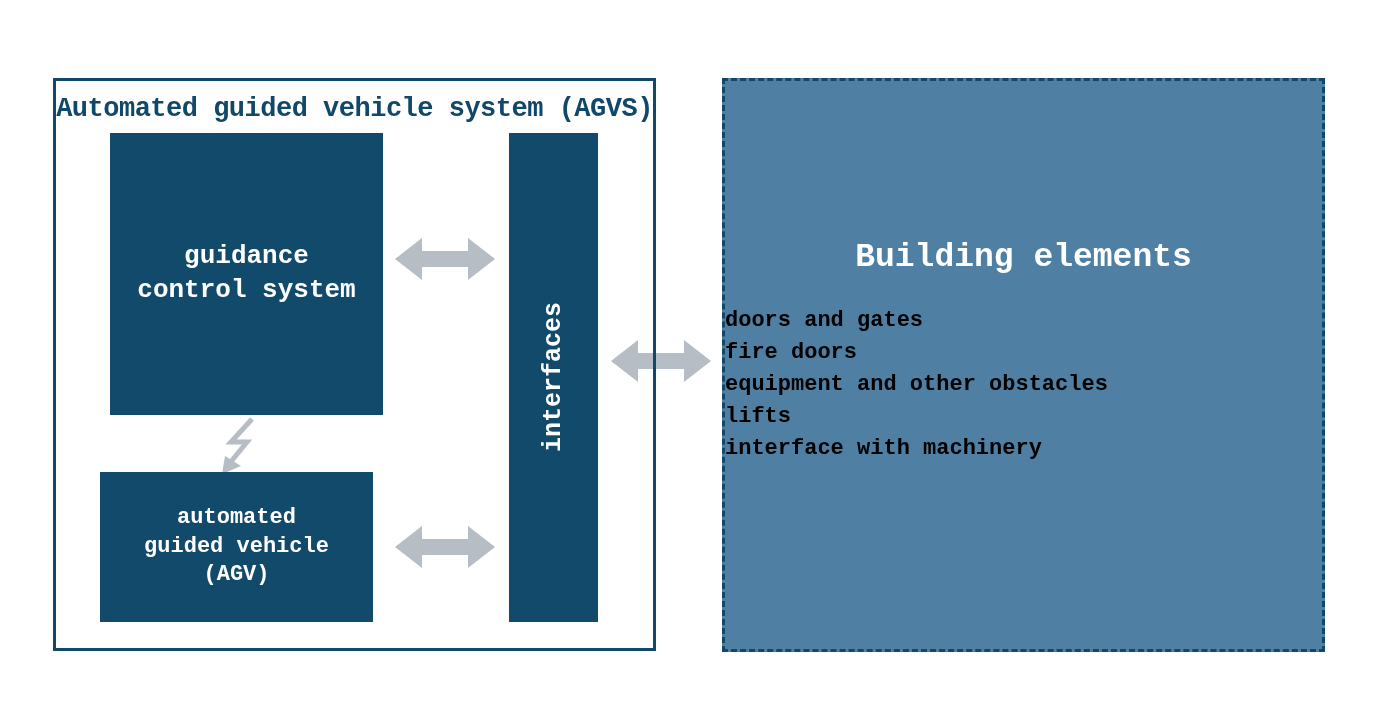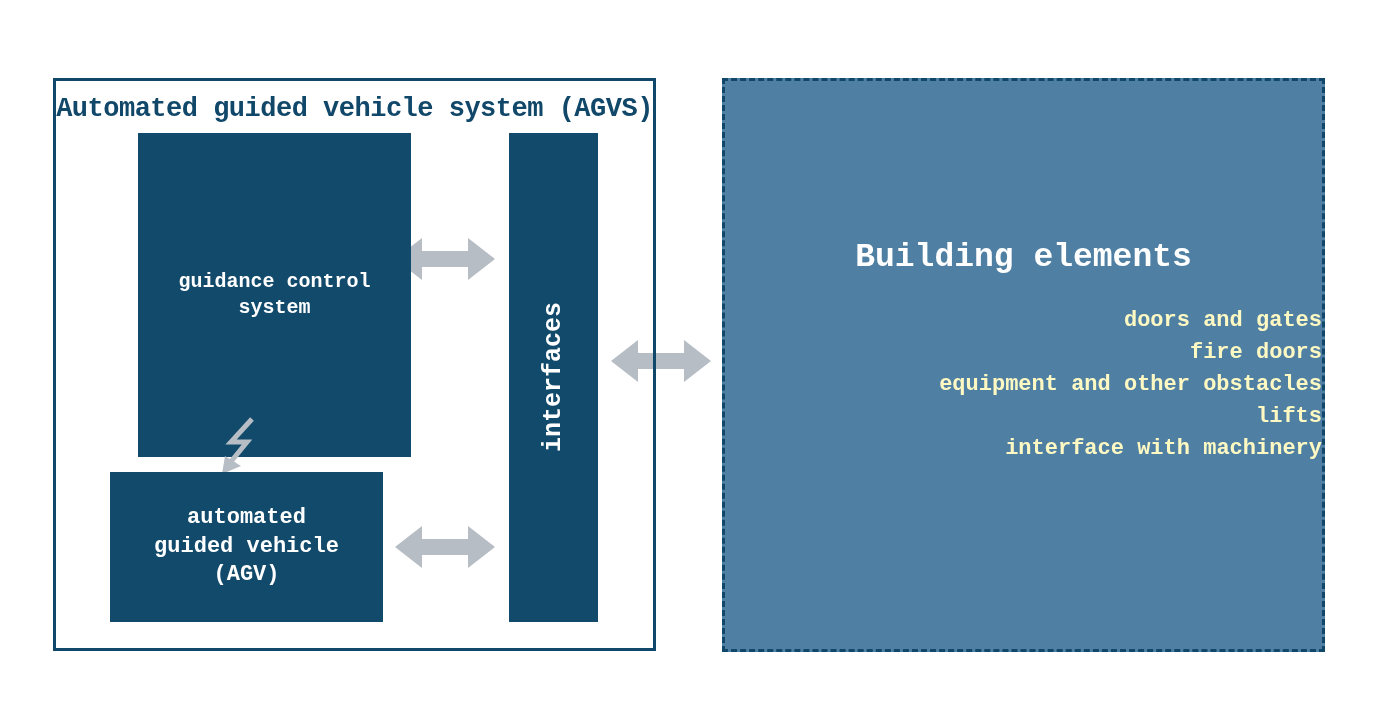--- a/index.html
+++ b/index.html
@@ -44,29 +44,28 @@
     font-weight: bold;
     display: flex;
     align-items: center;
     justify-content: center;
     text-align: center;
     z-index: 3;
   }
 
   .guidance-box {
     left: 110px; top: 133px;
-    width: 273px; height: 324px;
-    font-size: 20px;
+    width: 273px; height: 282px;
+    font-size: 26px;
     line-height: 1.3;
-    margin-left: 28px;
   }
   .guidance-box .label { max-width: 220px; }
 
   .agv-box {
-    left: 110px; top: 472px;
+    left: 100px; top: 472px;
     width: 273px; height: 150px;
     font-size: 22px;
     line-height: 1.3;
   }
   .agv-box .label { max-width: 200px; }
 
   .interfaces-box {
     left: 509px; top: 133px;
     width: 89px; height: 489px;
     font-size: 25px;
@@ -90,22 +89,22 @@
     position: absolute;
     left: 0; right: 0; top: 158px;
     text-align: center;
     color: #ffffff;
     font-size: 33px;
     font-weight: bold;
   }
   .building-list {
     position: absolute;
     left: 0; right: 0; top: 224px;
-    text-align: right;
-    color: #fef9c3;
+    text-align: left;
+    color: #000000;
     font-size: 22px;
     font-weight: bold;
     line-height: 32px;
   }
 
   .arrow {
     position: absolute;
     z-index: 1;
   }
   .arrow-1 { left: 395px; top: 236px; }

